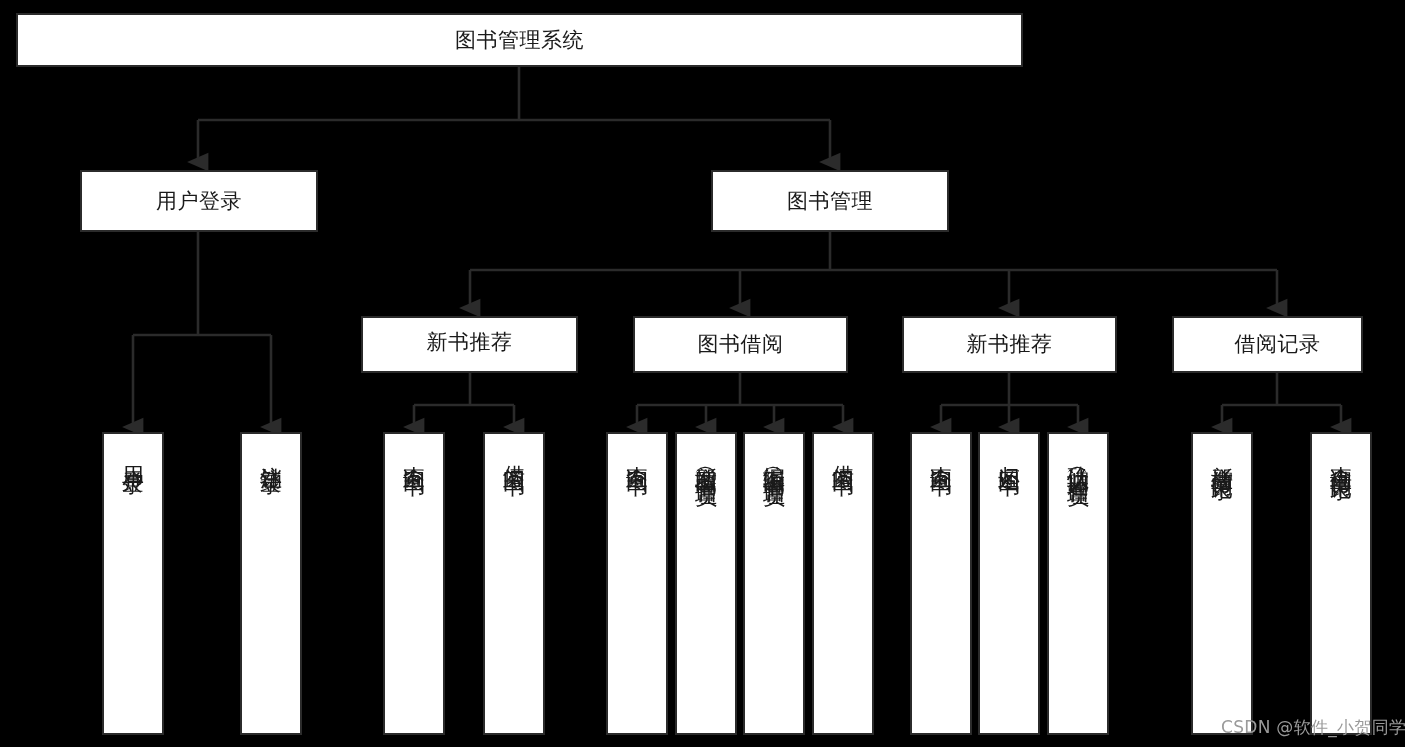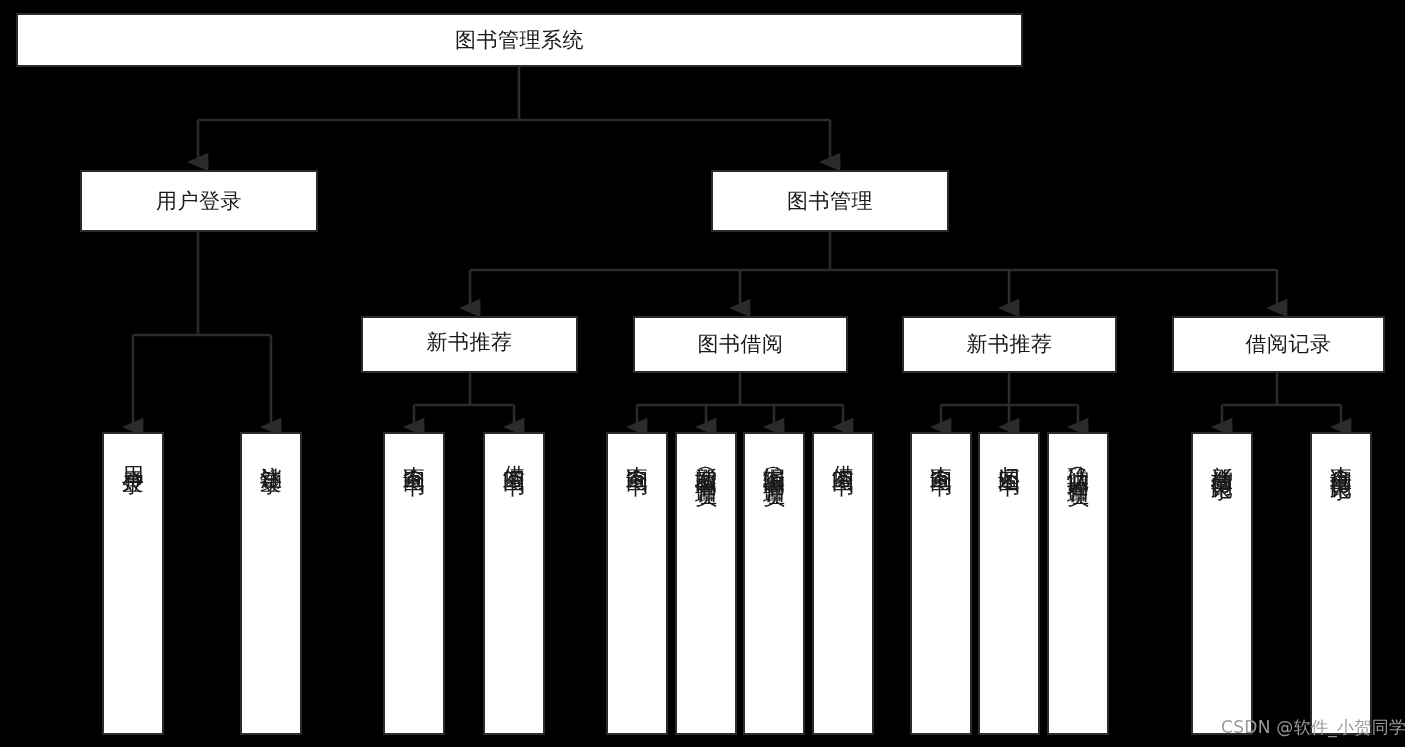--- a/index.html
+++ b/index.html
@@ -131,21 +131,21 @@
 
   <div class="node horiz" style="left:361px; top:316px; width:217px; height:57px;font-family:Liberation Mono, monospace;">
     <span class="label">新书推荐</span>
   </div>
   <div class="node horiz" style="left:633px; top:316px; width:215px; height:57px;">
     <span class="label">图书借阅</span>
   </div>
   <div class="node horiz" style="left:902px; top:316px; width:215px; height:57px;">
     <span class="label">新书推荐</span>
   </div>
-  <div class="node horiz" style="left:1172px; top:316px; width:213px; height:57px;padding-left:20px;">
+  <div class="node horiz" style="left:1172px; top:316px; width:191px; height:57px;padding-left:20px;">
     <span class="label">借阅记录</span>
   </div>
 
   <div class="node vert" style="left:102px; top:432px; width:62px; height:303px;">
     <span class="label">用户登录</span>
   </div>
   <div class="node vert" style="left:240px; top:432px; width:62px; height:303px;">
     <span class="label">注销登录</span>
   </div>
 

